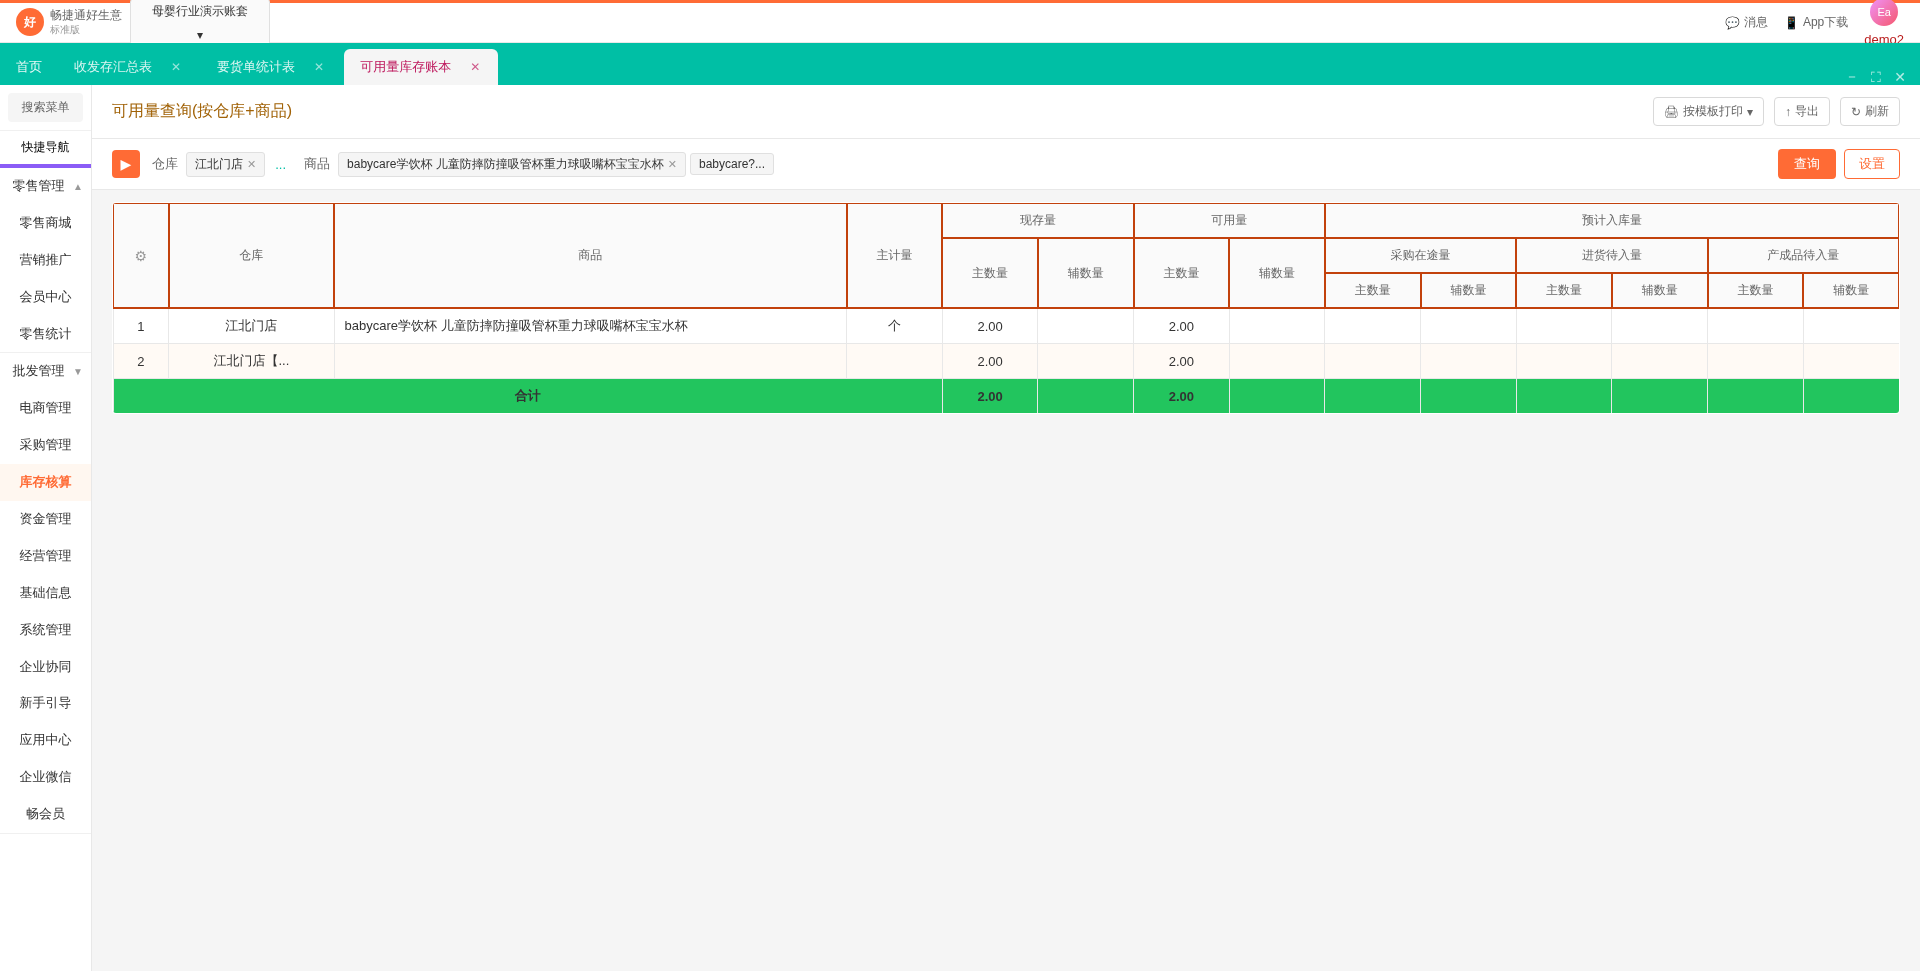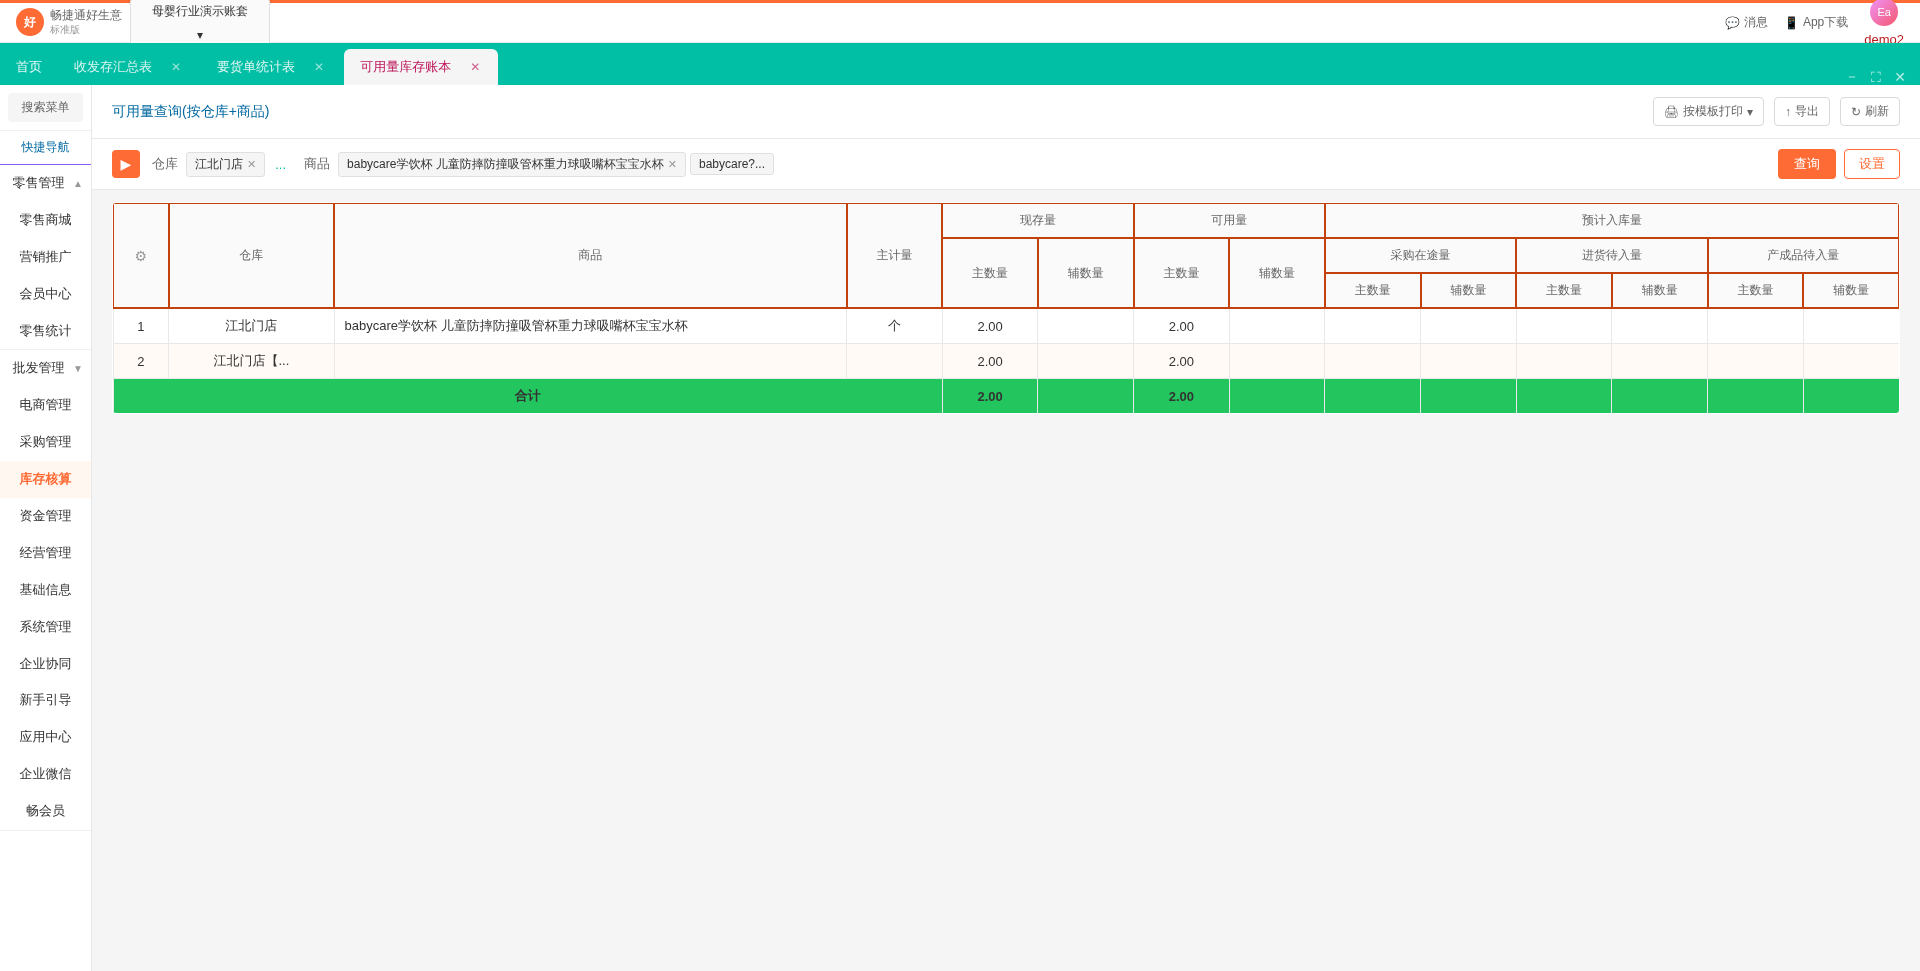--- a/index.html
+++ b/index.html
@@ -29,34 +29,34 @@
     .nav-window-controls { display: flex; align-items: center; gap: 8px; padding: 0 12px; }
     .win-btn { width: 16px; height: 16px; cursor: pointer; display: flex; align-items: center; justify-content: center; color: rgba(255,255,255,0.7); font-size: 14px; }
 
     
     .main-layout { display: flex; flex: 1; overflow: hidden; }
 
     
     .sidebar { width: 92px; background: #fff; border-right: 1px solid #e8e8e8; display: flex; flex-direction: column; flex-shrink: 0; overflow-y: auto; }
     .sidebar-search { padding: 8px; border-bottom: 1px solid #f0f0f0; }
     .sidebar-search-btn { width: 100%; padding: 6px; border: none; background: #f5f5f5; border-radius: 4px; font-size: 12px; color: #666; cursor: pointer; text-align: center; }
-    .sidebar-nav-btn { padding: 8px; text-align: center; font-size: 12px; color: #0369a1; cursor: pointer; border-bottom: 1px solid #8b5cf6; }
+    .sidebar-nav-btn { padding: 8px; text-align: center; font-size: 12px; color: #000000; cursor: pointer; border-bottom: 4px solid #8b5cf6; }
     .sidebar-section { border-bottom: 1px solid #f0f0f0; }
     .sidebar-item { padding: 10px 8px; display: flex; align-items: center; justify-content: space-between; font-size: 13px; color: #333; cursor: pointer; }
     .sidebar-item.active { background: #fff7f0; color: #ff6b35; font-weight: 600; }
     .sidebar-item-label { flex: 1; text-align: center; line-height: 1.3; }
     .sidebar-arrow { font-size: 10px; color: #999; }
     .sidebar-item.with-arrow { justify-content: center; gap: 4px; }
 
     
     .content-area { flex: 1; overflow: hidden; display: flex; flex-direction: column; background: #f5f5f5; }
 
     
     .page-header { background: #fff; padding: 12px 20px; display: flex; align-items: center; justify-content: space-between; border-bottom: 1px solid #e8e8e8; flex-shrink: 0; }
-    .page-title { font-size: 14px; font-weight: 500; color: #0369a1; }
+    .page-title { font-size: 16px; font-weight: 500; color: #a16207; }
     .page-actions { display: flex; align-items: center; gap: 10px; }
     .action-btn { display: flex; align-items: center; gap: 4px; padding: 5px 10px; border: 1px solid #d9d9d9; border-radius: 4px; background: #fff; font-size: 12px; color: #666; cursor: pointer; }
 
     
     .filter-bar { background: #fff; padding: 10px 20px; border-bottom: 1px solid #e8e8e8; display: flex; align-items: center; gap: 12px; flex-shrink: 0; }
     .filter-toggle { width: 28px; height: 28px; background: #ff6b35; border-radius: 4px; display: flex; align-items: center; justify-content: center; color: #fff; cursor: pointer; font-size: 14px; }
     .filter-group { display: flex; align-items: center; gap: 8px; }
     .filter-label { font-size: 13px; color: #666; white-space: nowrap; }
     .filter-tags { display: flex; align-items: center; gap: 4px; flex-wrap: wrap; }
     .filter-tag { display: flex; align-items: center; gap: 4px; padding: 3px 8px; background: #f5f5f5; border: 1px solid #e0e0e0; border-radius: 3px; font-size: 12px; color: #333; }

